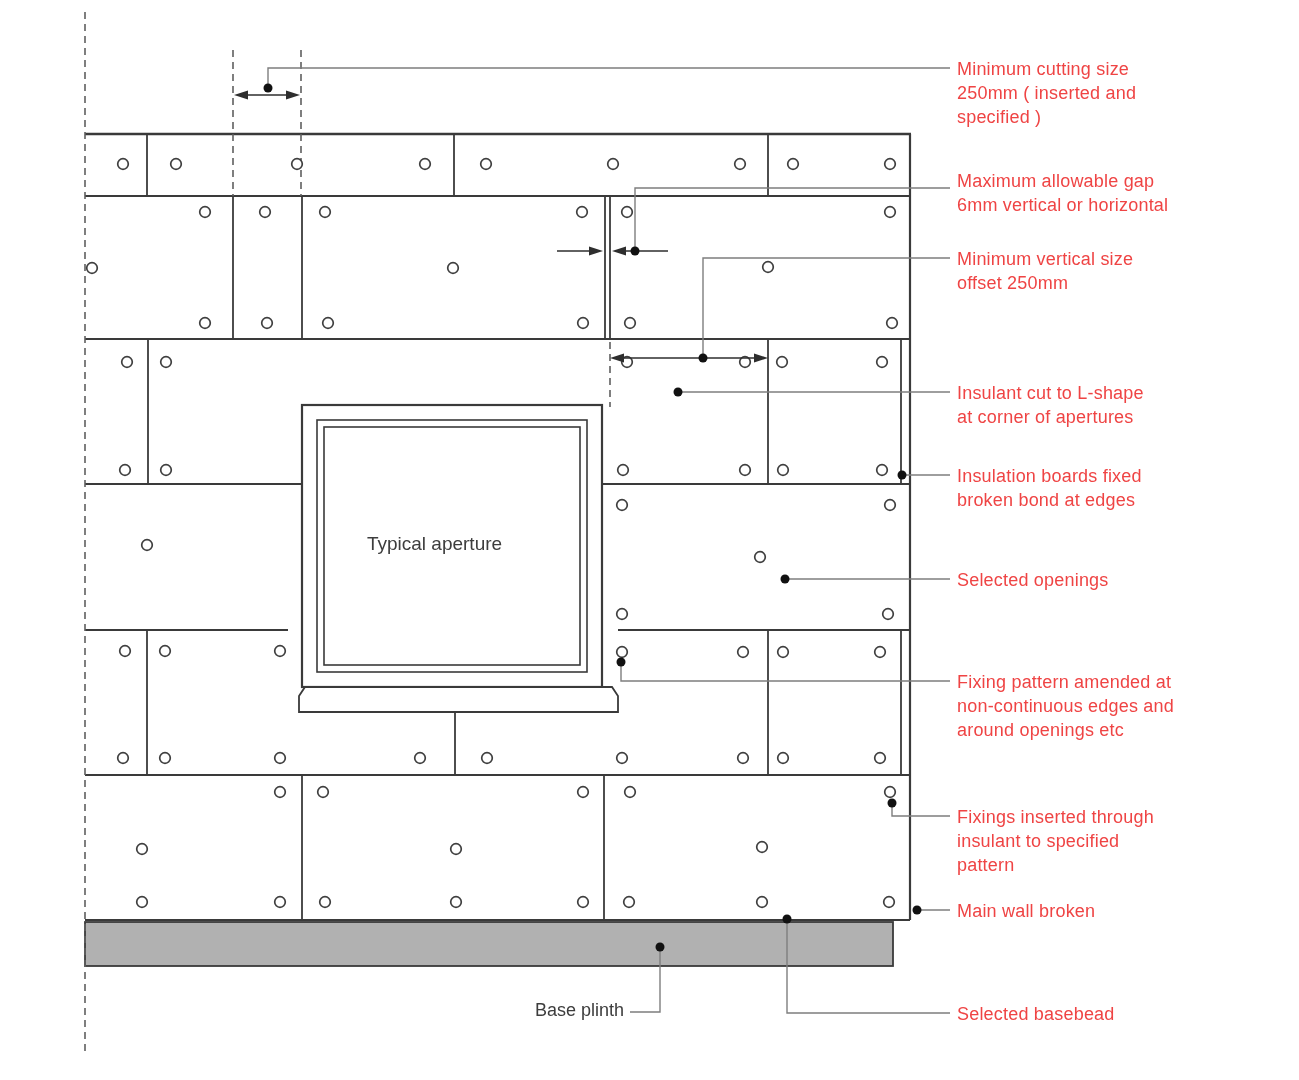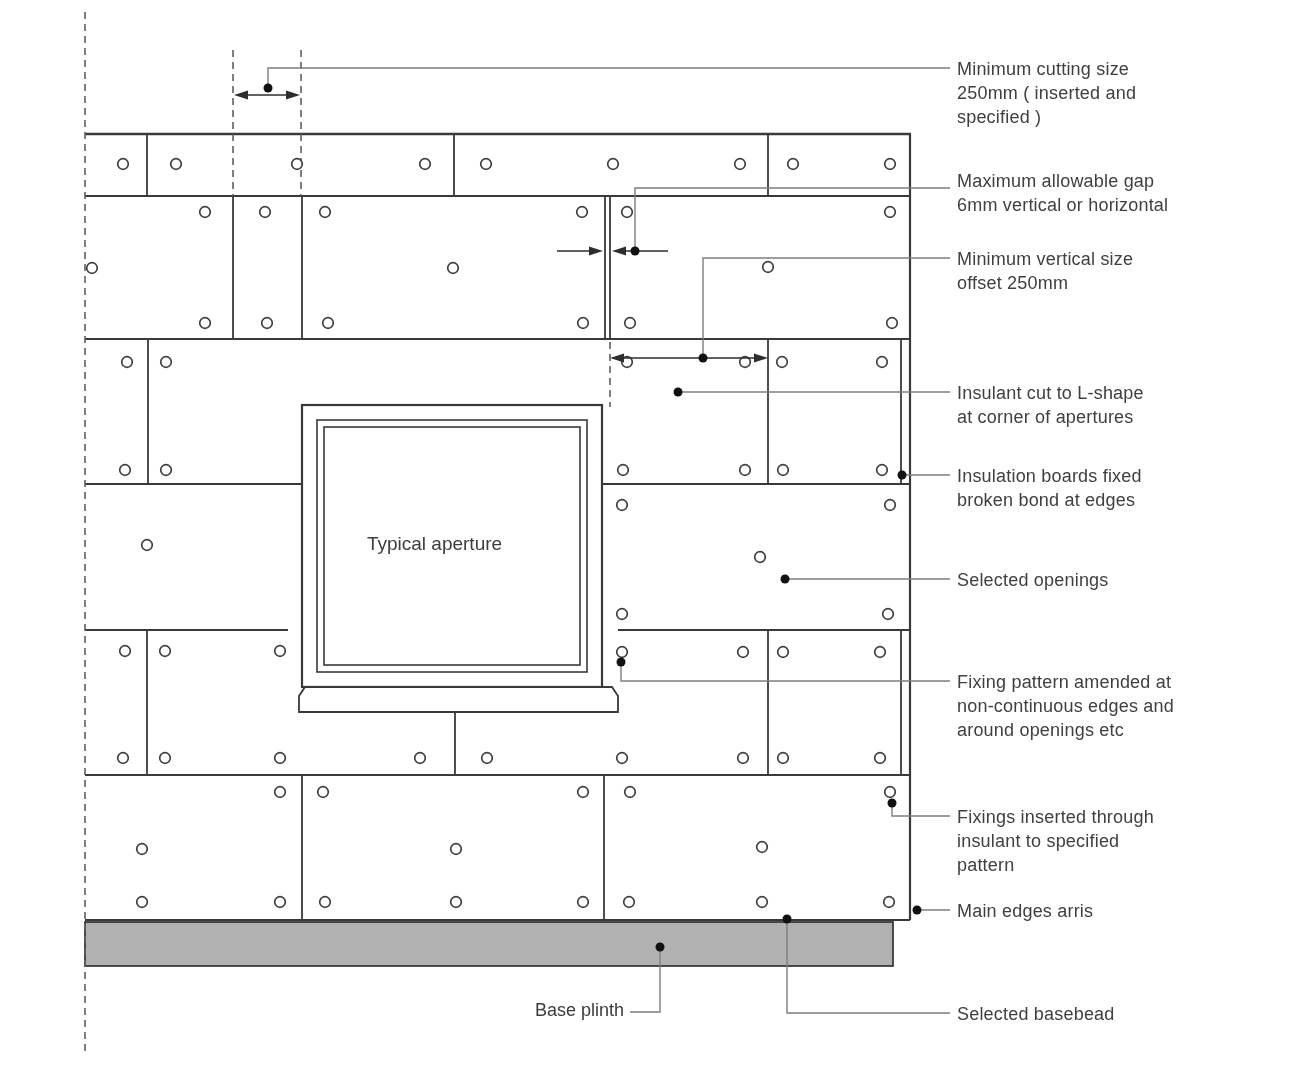--- a/index.html
+++ b/index.html
@@ -1,19 +1,19 @@
 <!DOCTYPE html>
 <html><head>
 <meta charset="utf-8">
 <style>
   html,body{margin:0;padding:0;background:#ffffff;}
   #canvas{position:relative;width:1299px;height:1080px;background:#ffffff;overflow:hidden;
           font-family:"Liberation Sans", sans-serif;color:#3d3d3d;}
   #drawing{position:absolute;left:0;top:0;}
-  .ann{position:absolute;left:957px;font-size:18px;line-height:24px;color:#404040;
+  .ann{position:absolute;left:957px;font-size:18px;line-height:24px;color:#ef4444;
        letter-spacing:0.2px;white-space:nowrap;}
   .ann div{white-space:nowrap;}
   .window-label{position:absolute;left:302px;top:532px;width:265px;text-align:center;
        font-size:19px;line-height:24px;color:#3d3d3d;}
   .plinth-label{position:absolute;right:675px;top:998px;font-size:18px;line-height:24px;
        color:#3d3d3d;white-space:nowrap;}
 </style>
 </head>
 <body>
 
@@ -242,21 +242,21 @@
     <div>Fixing pattern amended at</div>
     <div>non-continuous edges and</div>
     <div>around openings etc</div>
   </div>
   <div class="ann" style="top:805px">
     <div>Fixings inserted through</div>
     <div>insulant to specified</div>
     <div>pattern</div>
   </div>
   <div class="ann" style="top:899px">
-    <div>Main edges arris</div>
+    <div>Main wall broken</div>
   </div>
   <div class="ann" style="top:1002px">
     <div>Selected basebead</div>
   </div>
 
   <div class="plinth-label">Base plinth</div>
 
 </div>
 
 </body></html>

